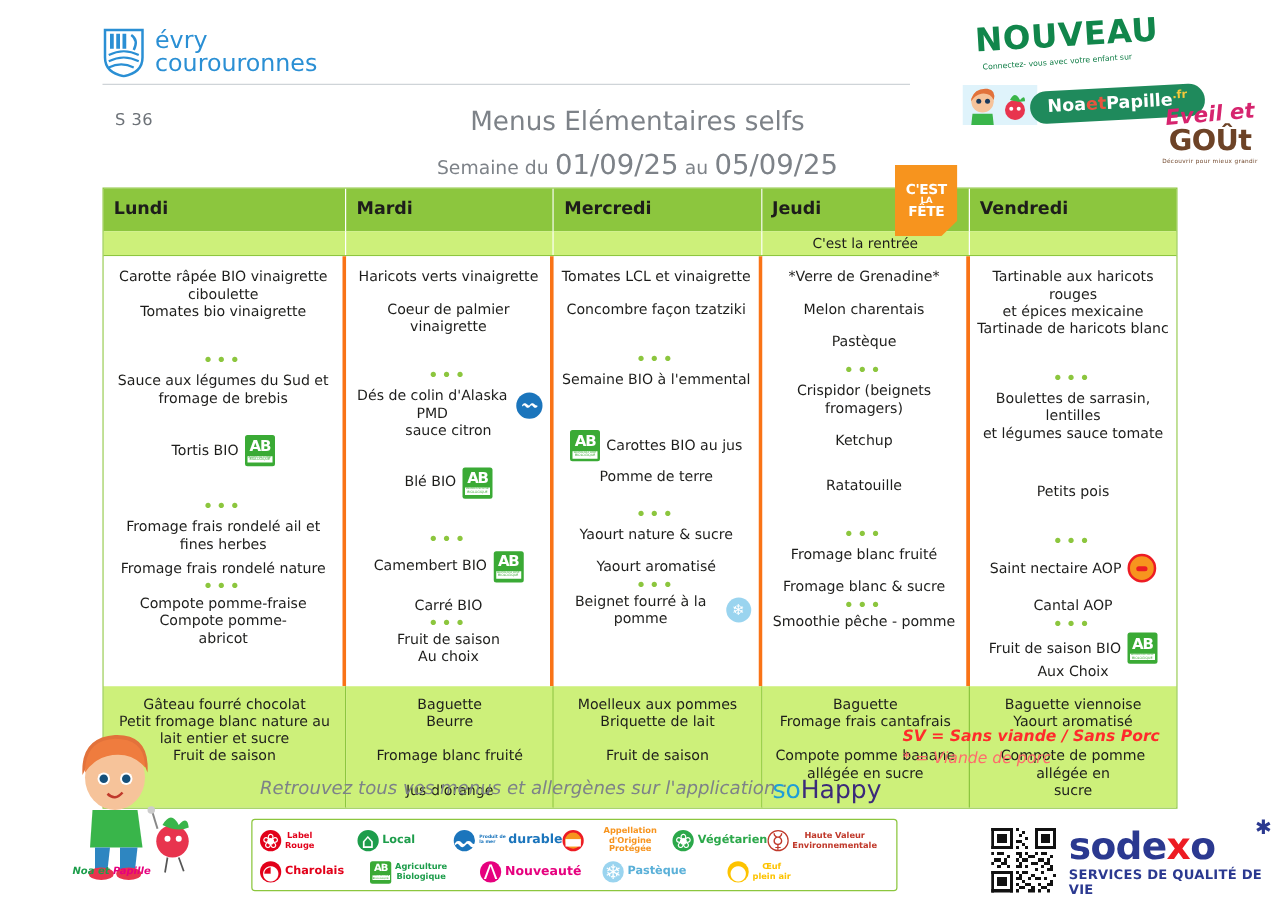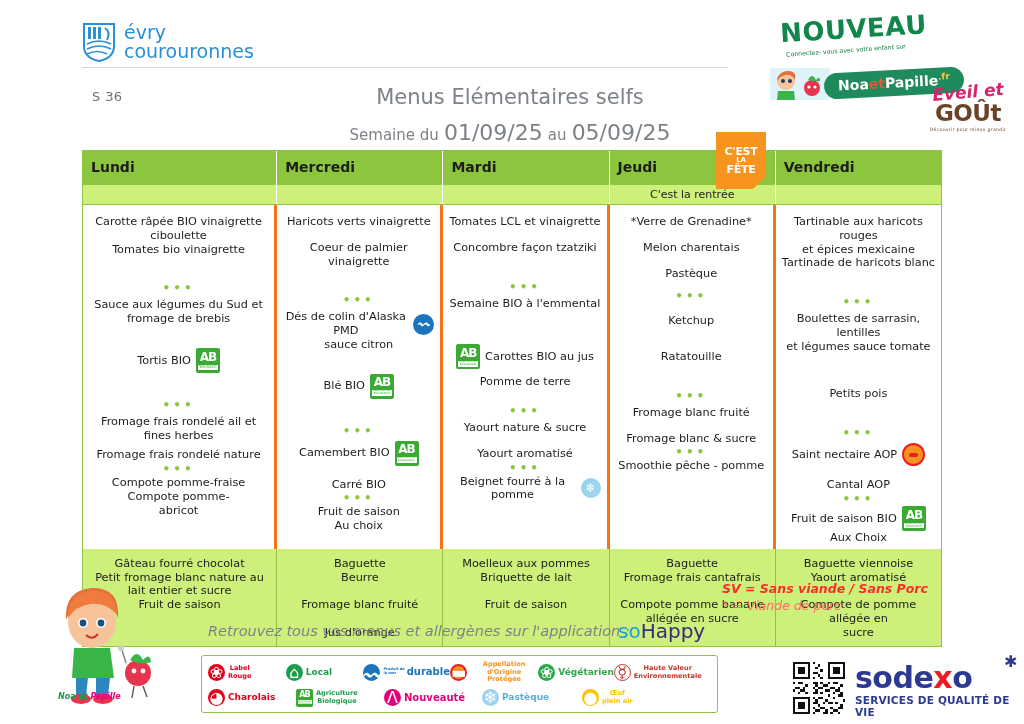--- a/index.html
+++ b/index.html
@@ -207,22 +207,22 @@
 
   <div class="fete">
     <span>C'EST</span>
     <span class="f2">LA</span>
     <span>FÊTE</span>
   </div>
 
   <div class="tbl">
     <div class="row head-row">
       <div class="cell c1">Lundi</div>
+      <div class="cell c2">Mardi</div>
       <div class="cell c3">Mercredi</div>
-      <div class="cell c2">Mardi</div>
       <div class="cell c4">Jeudi</div>
       <div class="cell c5">Vendredi</div>
     </div>
     <div class="row sub-row">
       <div class="cell c1"></div>
       <div class="cell c2"></div>
       <div class="cell c3"></div>
       <div class="cell c4">C'est la rentrée</div>
       <div class="cell c5"></div>
     </div>
@@ -299,20 +299,21 @@
           <div class="dish inline-row ">
             <span>Beignet fourré à la pomme</span>
             <span class="frozenico">❄</span>
           </div>
         </div>
         <div class="cell c4" style="min-height: 340px;">
           <div class="dish ">*Verre de Grenadine*</div>
           <div class="dish sp-md">Melon charentais</div>
           <div class="dish sp-md">Pastèque</div>
           <div class="sep" style="margin-top: 10px;">•••</div>
+          <div class="dish ">Crispidor (beignets fromagers)</div>
           <div class="dish sp-md">Ketchup</div>
           <div class="dish sp-lg">Ratatouille</div>
           <div class="sep" style="margin-top: 26px;">•••</div>
           <div class="dish ">Fromage blanc fruité</div>
           <div class="dish sp-md">Fromage blanc &amp; sucre</div>
           <div class="sep tight">•••</div>
           <div class="dish ">Smoothie pêche - pomme</div>
         </div>
         <div class="cell c5" style="min-height: 340px;">
           <div class="dish ">Tartinable aux haricots rouges</div>

